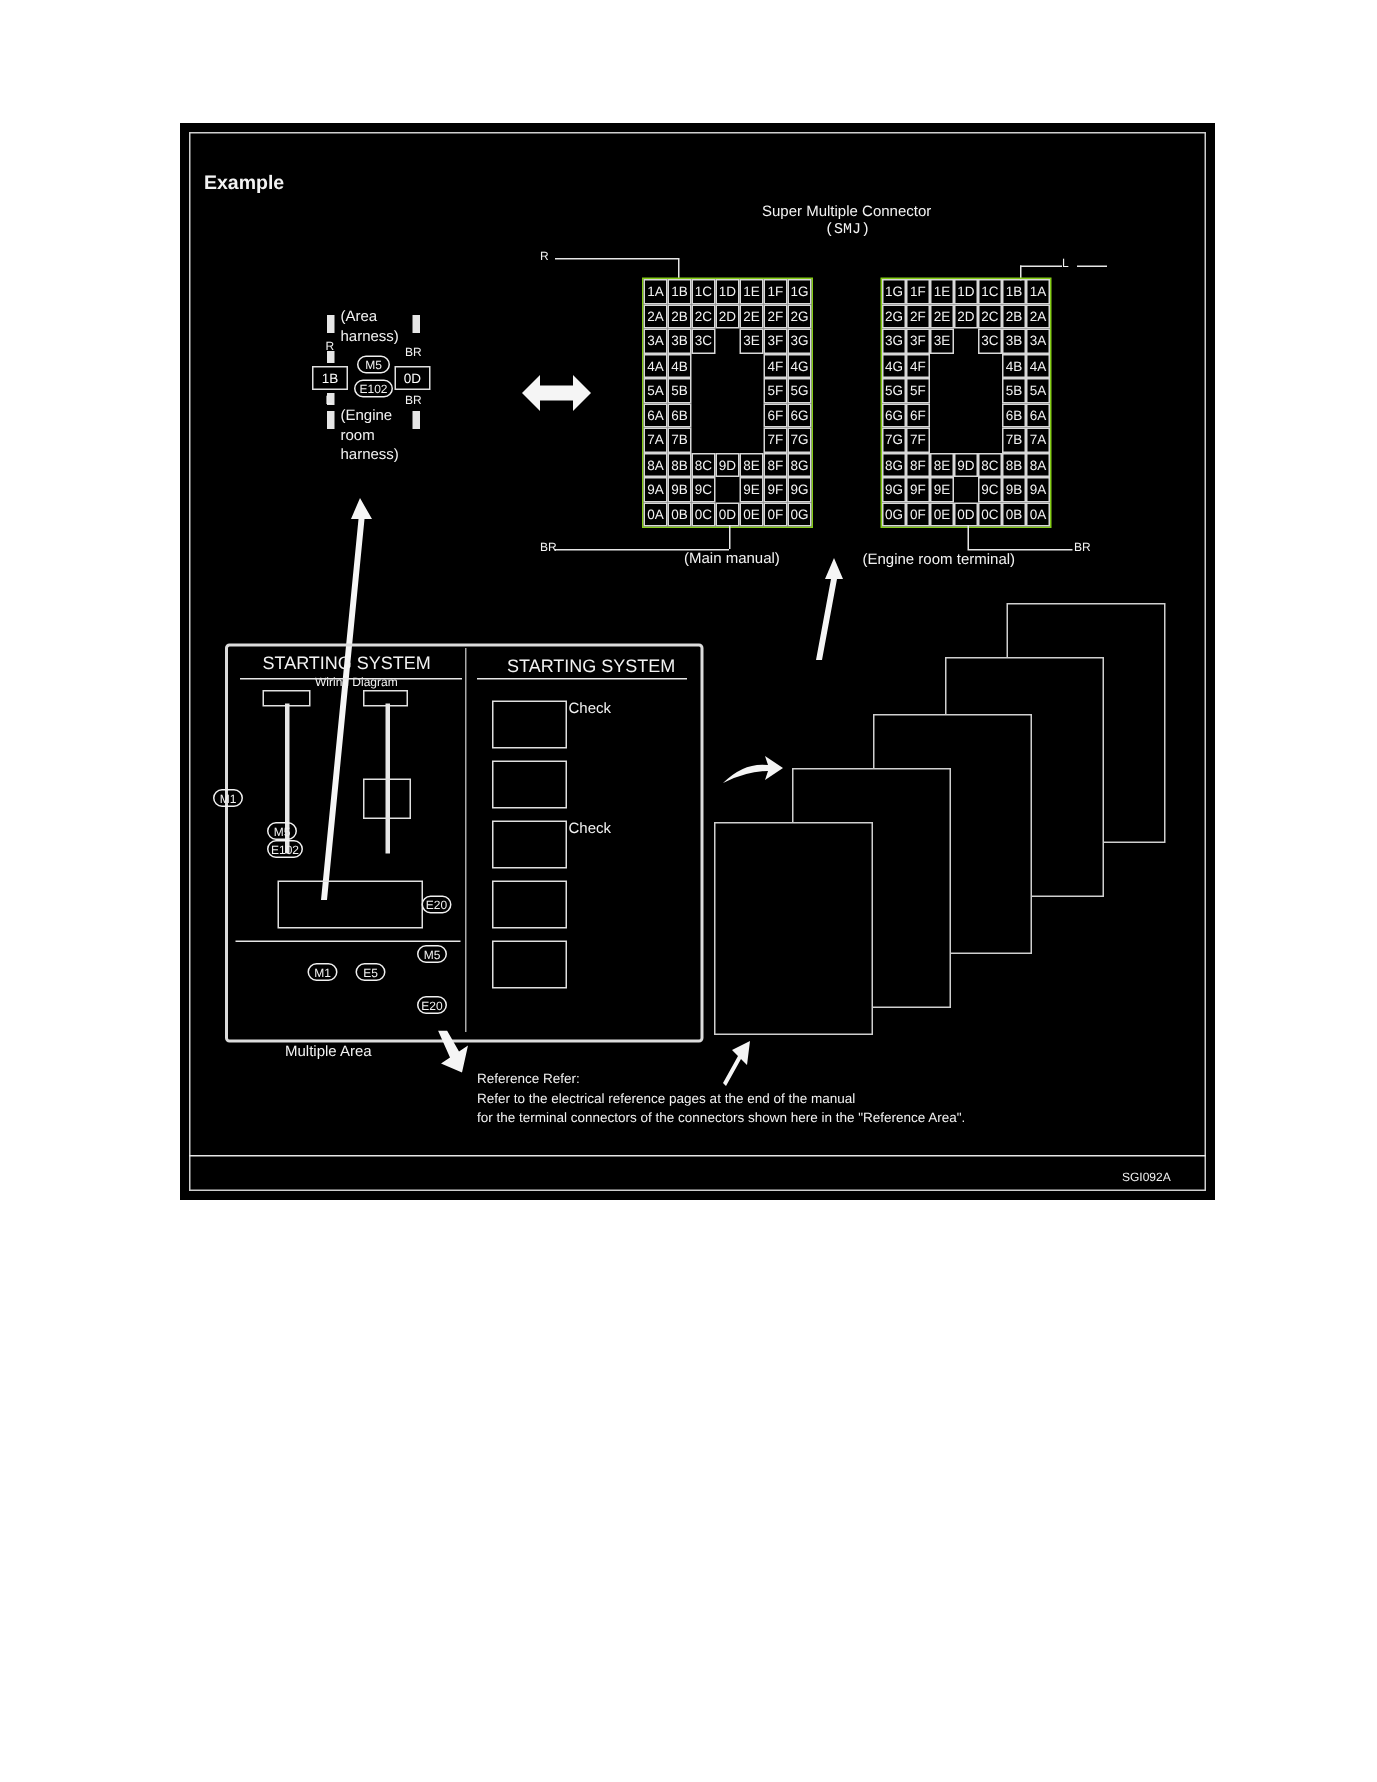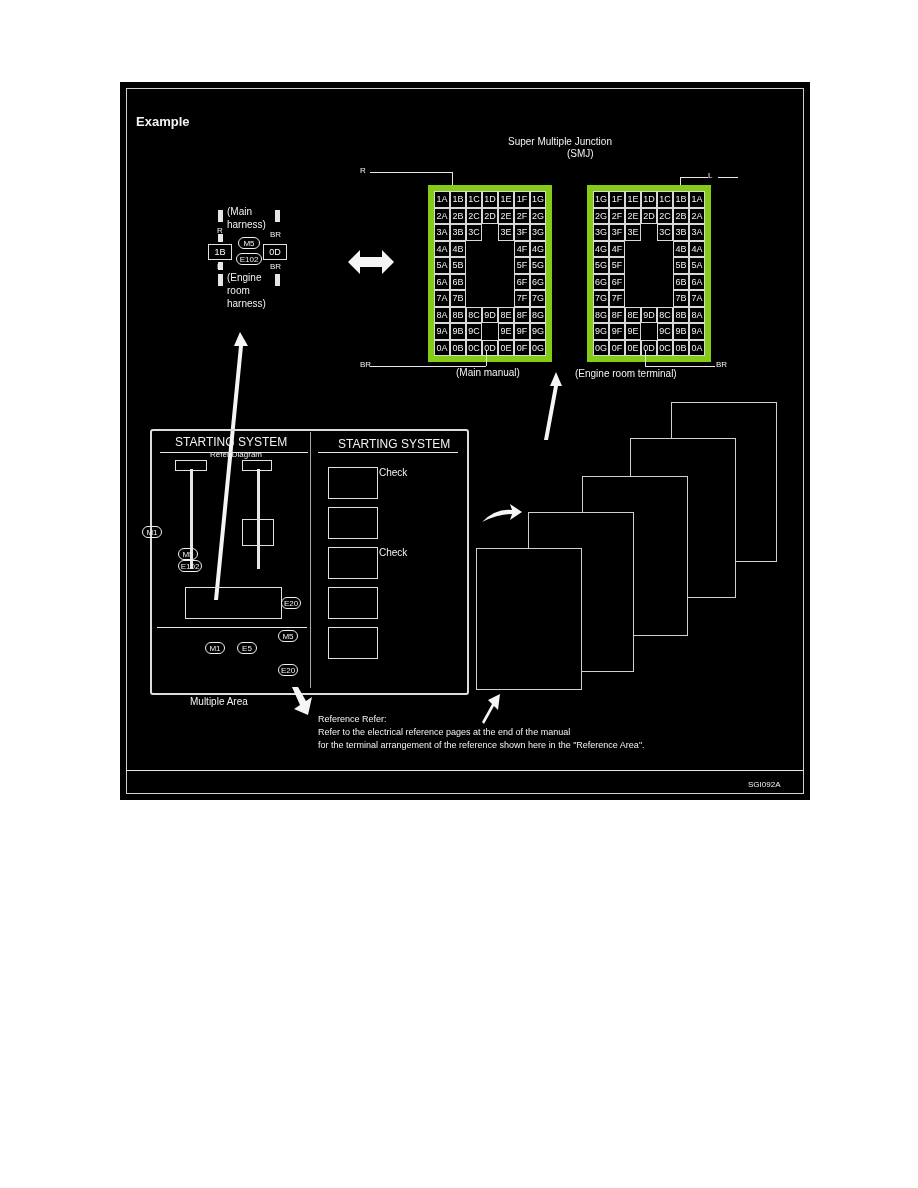--- a/index.html
+++ b/index.html
@@ -3,46 +3,46 @@
 <meta charset="utf-8">
 <style>
   html, body { margin: 0; padding: 0; background: #ffffff; }
   body { width: 918px; height: 1188px; position: relative; font-family: "Liberation Sans", sans-serif; }
   .panel { position: absolute; left: 120px; top: 82px; width: 690px; height: 718px; background: #000; }
   .panel-inner { position: absolute; left: 6px; top: 6px; width: 676px; height: 704px; border: 1px solid #cfcfcf; }
   .txt { position: absolute; color: #f2f2f2; white-space: nowrap; }
   .title { font-weight: bold; font-size: 13px; }
   .sm { font-size: 10px; }
   .xs { font-size: 8px; }
-  .grid { position: absolute; border: 6px solid #84cc16; }
+  .grid { position: absolute; border: 1px solid #84cc16; }
   .cell { position: absolute; border: 1px solid #d8d8d8; box-sizing: border-box; color: #f2f2f2; font-size: 9px; display: flex; align-items: center; justify-content: center; }
   .line { position: absolute; background: #e6e6e6; }
   .book { position: absolute; border: 2px solid #dcdcdc; border-radius: 3px; }
   .page-card { position: absolute; border: 1px solid #cfcfcf; background: #000; }
   .pill { position: absolute; border: 1px solid #f0f0f0; border-radius: 8px; color: #f0f0f0; font-size: 8px; display: flex; align-items: center; justify-content: center; }
   .box { position: absolute; border: 1px solid #e0e0e0; }
 </style>
 </head>
 <body>
 
 <div class="panel">
   <div class="panel-inner"></div>
 
   <div class="txt title" style="left:16px;top:32px;">Example</div>
-  <div class="txt sm" style="left:388px;top:54px;">Super Multiple Junction</div>
-  <div class="txt sm" style="left:447px;top:66px;">(SMJ)</div>
+  <div class="txt sm" style="left:388px;top:54px;">Super Multiple Connector</div>
+  <div class="txt sm" style="left:430px;top:66px;font-family:Liberation Mono, monospace;">(SMJ)</div>
 
   <div>
     <div class="line" style="left:98px;top:128px;width:5px;height:12px;"></div>
     <div class="line" style="left:98px;top:152px;width:5px;height:8px;"></div>
     <div class="line" style="left:98px;top:180px;width:5px;height:8px;"></div>
     <div class="line" style="left:98px;top:192px;width:5px;height:12px;"></div>
     <div class="line" style="left:155px;top:128px;width:5px;height:12px;"></div>
     <div class="line" style="left:155px;top:192px;width:5px;height:12px;"></div>
-    <div class="txt sm" style="left:107px;top:124px;">(Main</div>
+    <div class="txt sm" style="left:107px;top:124px;">(Area</div>
     <div class="txt sm" style="left:107px;top:137px;">harness)</div>
     <div class="txt xs" style="left:97px;top:144px;">R</div>
     <div class="txt xs" style="left:150px;top:148px;">BR</div>
     <div class="box" style="left:88px;top:162px;width:22px;height:14px;color:#fff;font-size:9px;text-align:center;line-height:14px;">1B</div>
     <div class="box" style="left:143px;top:162px;width:22px;height:14px;color:#fff;font-size:9px;text-align:center;line-height:14px;">0D</div>
     <div class="pill" style="left:118px;top:155px;width:20px;height:10px;">M5</div>
     <div class="pill" style="left:116px;top:171px;width:24px;height:10px;">E102</div>
     <div class="txt xs" style="left:97px;top:180px;">L</div>
     <div class="txt xs" style="left:150px;top:180px;">BR</div>
     <div class="txt sm" style="left:107px;top:190px;">(Engine</div>
@@ -195,21 +195,21 @@
     <polygon points="30,0 38,14 33,14 8,268 4,268 29,14 24,14" fill="#f5f5f5"></polygon>
   </svg>
   <svg style="position:absolute;left:422px;top:290px;" width="20" height="70">
     <polygon points="14,0 20,14 16,14 6,68 2,68 12,14 8,14" fill="#f5f5f5"></polygon>
   </svg>
 
   <div>
     <div class="book" style="left:30px;top:347px;width:315px;height:262px;"></div>
     <div class="line" style="left:190px;top:350px;width:1px;height:256px;background:#aaa;"></div>
     <div class="txt sm" style="left:55px;top:353px;font-size:12px;">STARTING SYSTEM</div>
-    <div class="txt xs" style="left:90px;top:368px;">Refer Diagram</div>
+    <div class="txt xs" style="left:90px;top:368px;">Wiring Diagram</div>
     <div class="txt sm" style="left:218px;top:355px;font-size:12px;">STARTING SYSTEM</div>
     <div class="line" style="left:40px;top:370px;width:148px;height:1px;"></div>
     <div class="line" style="left:198px;top:370px;width:140px;height:1px;"></div>
 
     <div class="box" style="left:55px;top:378px;width:30px;height:9px;"></div>
     <div class="box" style="left:122px;top:378px;width:28px;height:9px;"></div>
     <div class="line" style="left:70px;top:387px;width:3px;height:100px;"></div>
     <div class="line" style="left:137px;top:387px;width:3px;height:100px;"></div>
     <div class="box" style="left:122px;top:437px;width:30px;height:25px;"></div>
     <div class="pill" style="left:22px;top:444px;width:18px;height:10px;">M1</div>
@@ -246,17 +246,17 @@
   <svg style="position:absolute;left:170px;top:605px;" width="30" height="30">
     <polygon points="2,0 8,0 16,14 22,10 18,28 4,22 10,18" fill="#f5f5f5"></polygon>
   </svg>
   <svg style="position:absolute;left:362px;top:612px;" width="20" height="30">
     <polygon points="18,0 16,16 12,12 2,30 0,28 10,10 6,6" fill="#f5f5f5"></polygon>
   </svg>
 
   <div class="txt sm" style="left:70px;top:614px;">Multiple Area</div>
   <div class="txt xs" style="left:198px;top:632px;font-size:9px;">Reference Refer:</div>
   <div class="txt xs" style="left:198px;top:645px;font-size:9px;">Refer to the electrical reference pages at the end of the manual</div>
-  <div class="txt xs" style="left:198px;top:658px;font-size:9px;">for the terminal arrangement of the reference shown here in the "Reference Area".</div>
+  <div class="txt xs" style="left:198px;top:658px;font-size:9px;">for the terminal connectors of the connectors shown here in the "Reference Area".</div>
 
   <div class="line" style="left:6px;top:688px;width:678px;height:1px;"></div>
   <div class="txt xs" style="left:628px;top:698px;">SGI092A</div>
 </div>
 
 </body></html>

